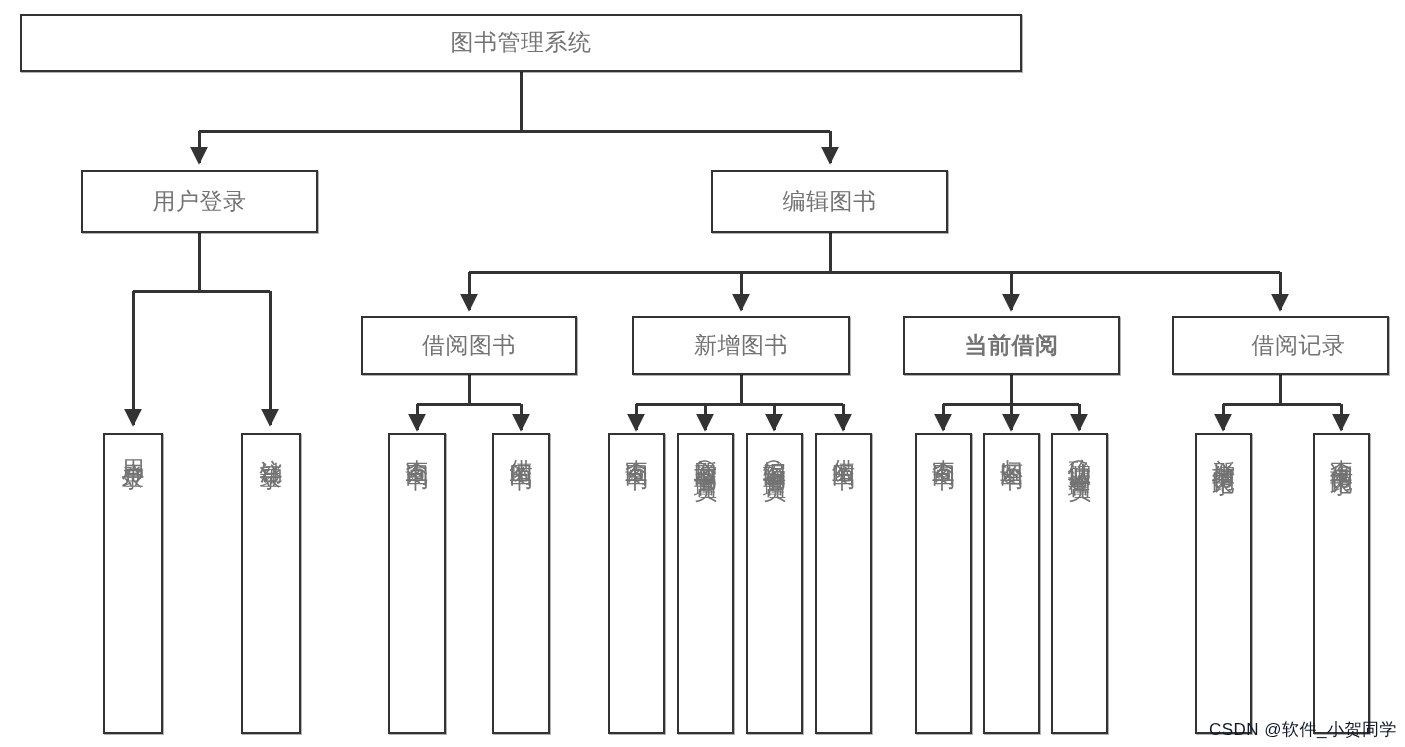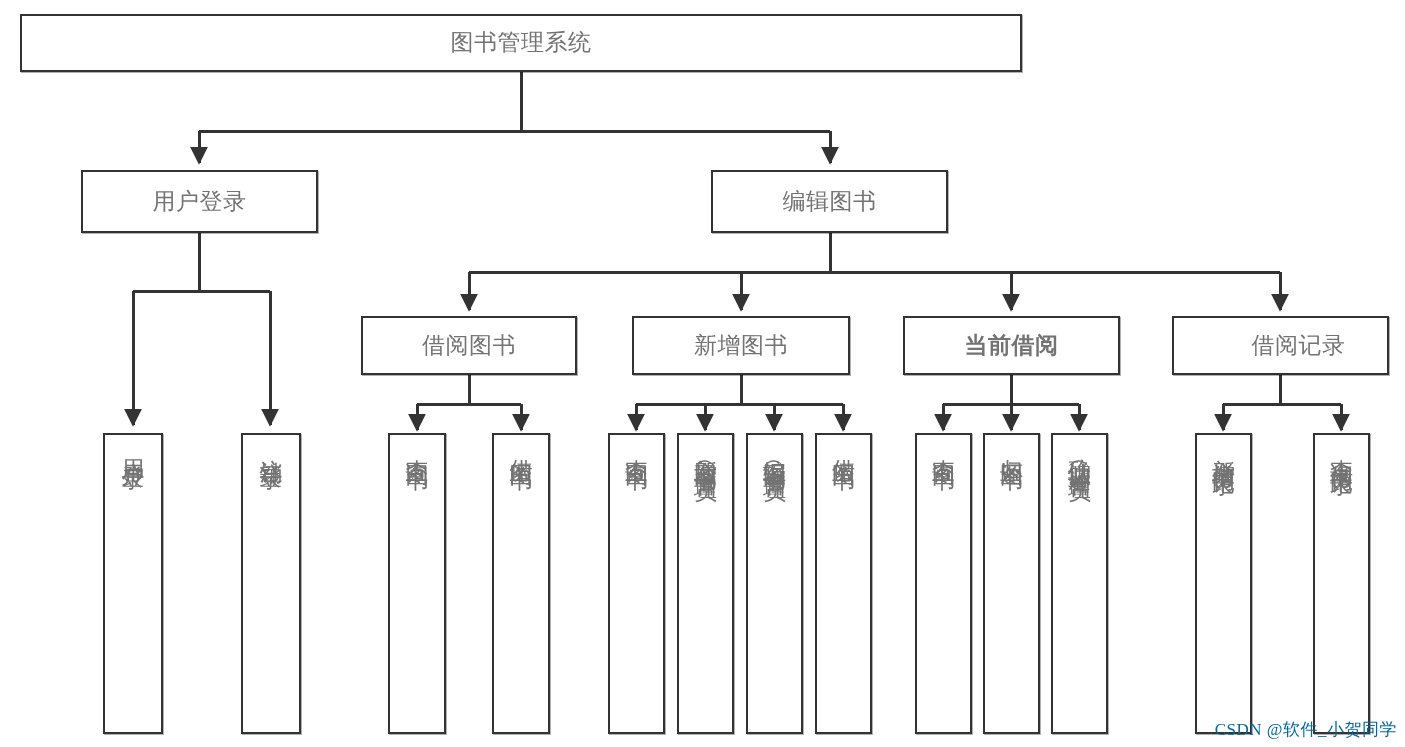--- a/index.html
+++ b/index.html
@@ -62,24 +62,24 @@
     font-size: 23px;
     line-height: 1.0;
     letter-spacing: 3px;
     white-space: nowrap;
   }
   #watermark {
     position: absolute;
     right: 8px;
     bottom: 6px;
     font-size: 17px;
-    color: #0369a1;
+    color: #0f172a;
     letter-spacing: 0.5px;
     white-space: nowrap;
-    font-family: Liberation Serif, serif;
+    font-family: Liberation Sans, sans-serif;
     margin-top: 17px;
   }
 </style>
 </head>
 <body>
 
 <div id="canvas">
 
   <svg id="edges" viewBox="0 0 1405 747" width="1405" height="747" xmlns="http://www.w3.org/2000/svg">
     <defs>

